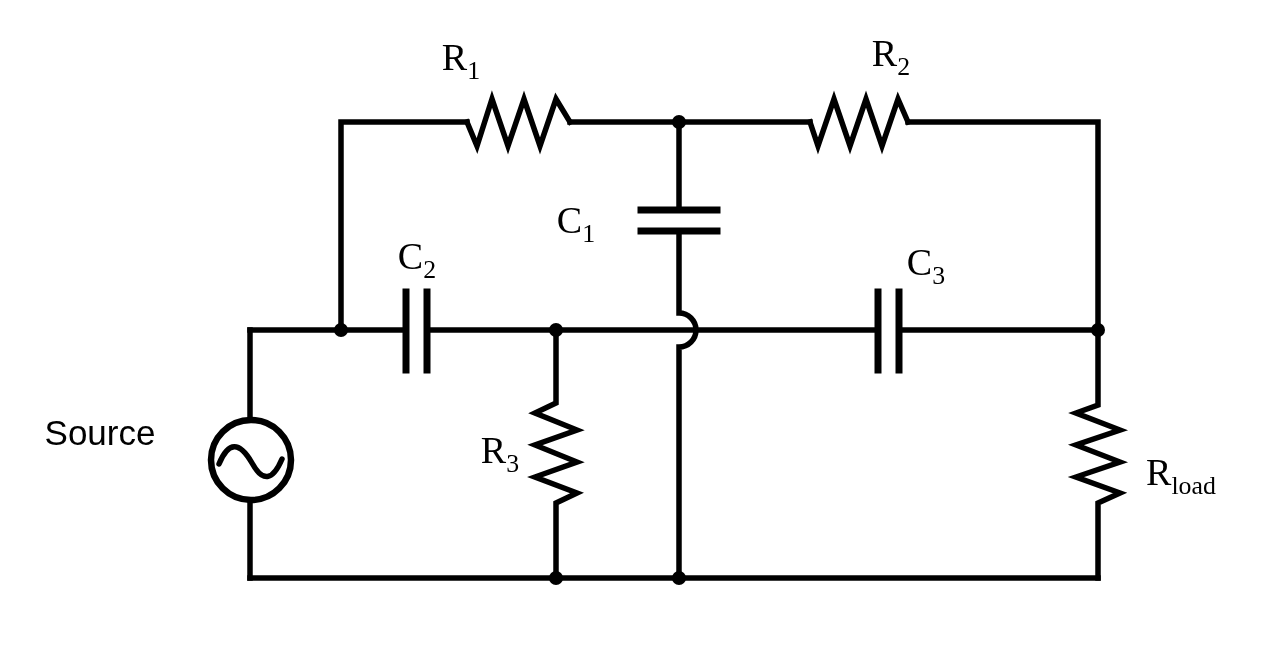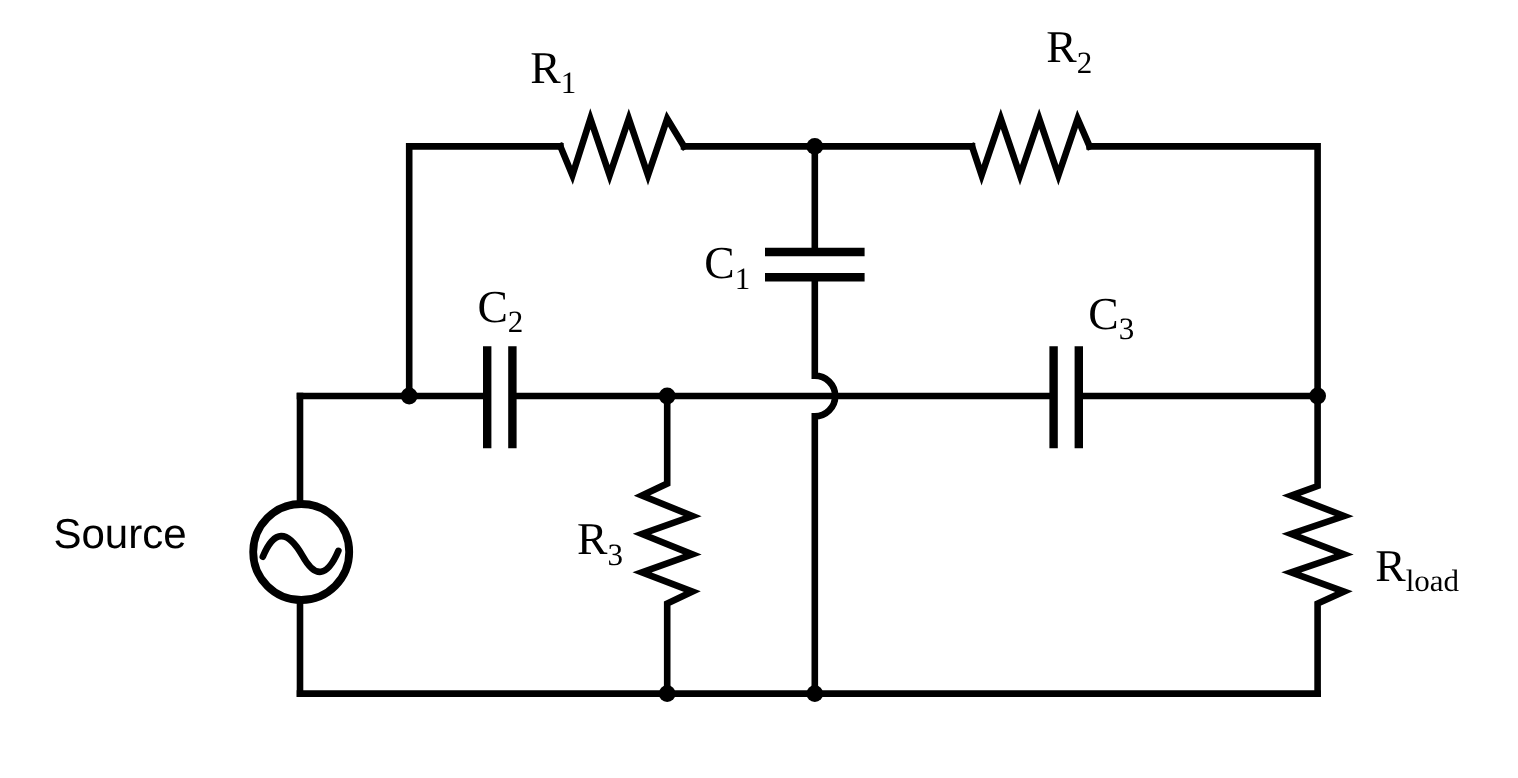--- a/index.html
+++ b/index.html
@@ -95,27 +95,27 @@
       <circle cx="556" cy="330" r="7"></circle>
       <circle cx="679" cy="122" r="7"></circle>
       <circle cx="1098" cy="330" r="7"></circle>
       <circle cx="556" cy="578" r="7"></circle>
       <circle cx="679" cy="578" r="7"></circle>
     </g>
   </svg>
 
   <div class="lbl" style="left:461px; top:57px;"><span>R</span><sub>1</sub></div>
 
-  <div class="lbl" style="left:891px; top:40px;"><span>R</span><sub>2</sub></div>
+  <div class="lbl" style="left:891px; top:53px;"><span>R</span><sub>2</sub></div>
 
-  <div class="lbl" style="left:606px; top:220px;"><span>C</span><sub>1</sub></div>
+  <div class="lbl" style="left:576px; top:220px;"><span>C</span><sub>1</sub></div>
 
   <div class="lbl" style="left:417px; top:256px;"><span>C</span><sub>2</sub></div>
 
   <div class="lbl" style="left:926px; top:262px;"><span>C</span><sub>3</sub></div>
 
   <div class="lbl" style="left:500px; top:450px;"><span>R</span><sub>3</sub></div>
 
   <div class="lbl" style="left:1181px; top:472px;"><span>R</span><sub>load</sub></div>
 
-  <div class="lbl lbl--sans" style="left:100px; top:445px;"><span>Source</span></div>
+  <div class="lbl lbl--sans" style="left:100px; top:432px;"><span>Source</span></div>
 
 </div>
 
 </body></html>

